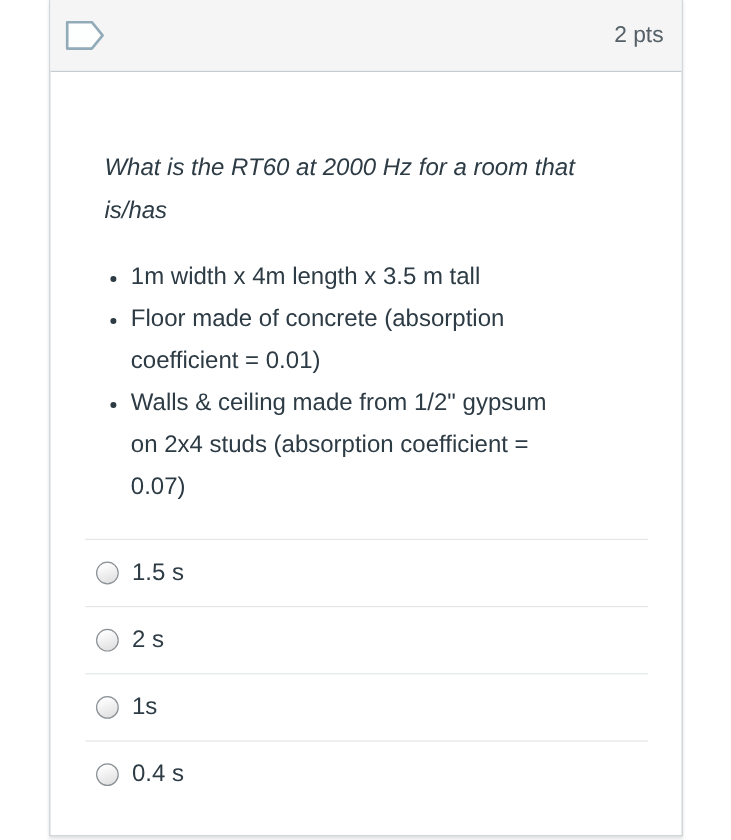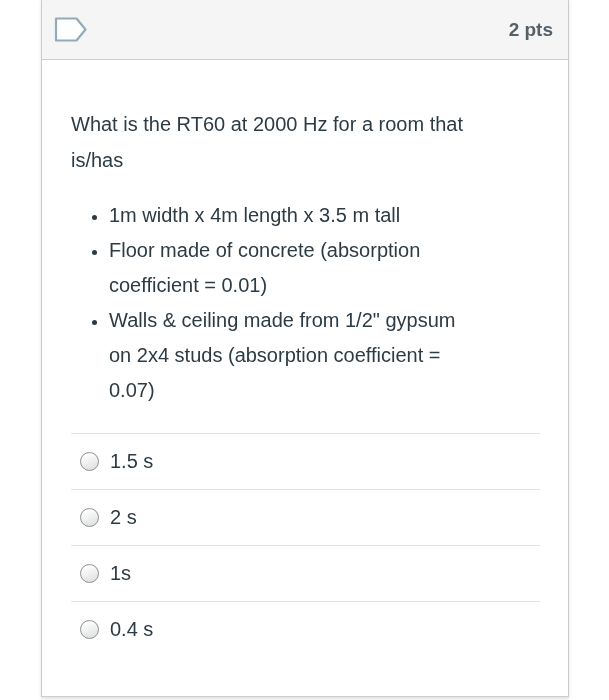--- a/index.html
+++ b/index.html
@@ -44,32 +44,33 @@
   .q-title {
     margin: 0 0 0 8px;
     font-size: 22px;
     font-weight: 700;
     color: var(--text_primary, #2d3b45);
     letter-spacing: 0.1px;
   }
   .q-pts {
     margin-left: auto;
     font-size: 19px;
-    font-weight: 700;
+    font-weight: 400;
     color: var(--text_points, #556067);
   }
   .card-body {
     padding: 46px 28px 0 29px;
   }
   .prompt {
-    margin: 0;
+    margin: 16px;
     max-width: 440px;
     font-size: 20px;
     line-height: 36px;
     color: var(--text_primary, #2d3b45);
+    font-style: italic;
   }
   .bullets {
     margin: 20px 0 0 0;
     padding: 0 0 0 38px;
     list-style: disc outside;
   }
   .bullets li {
     max-width: 365px;
     font-size: 20px;
     line-height: 35px;

